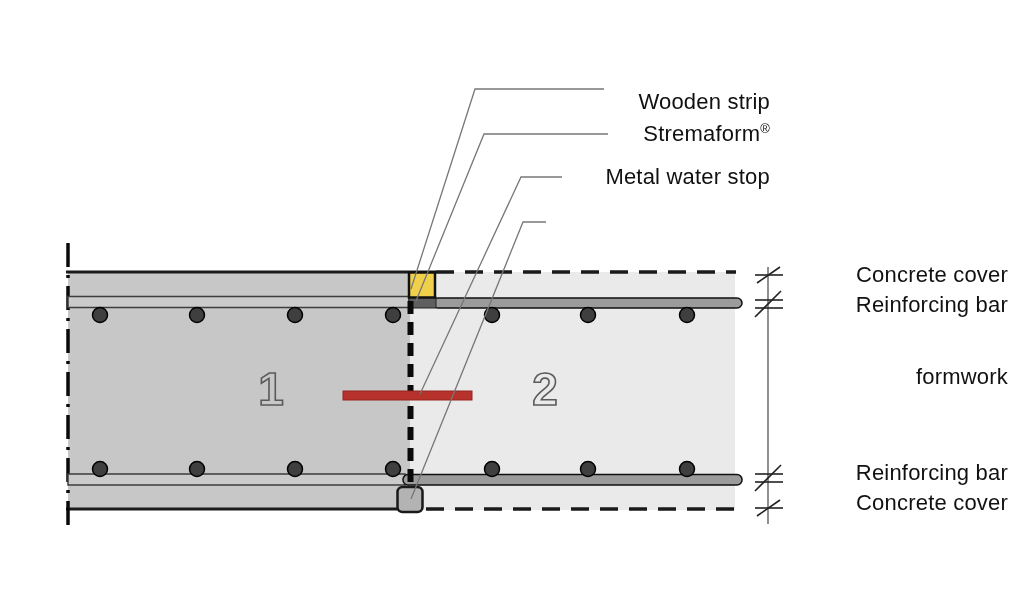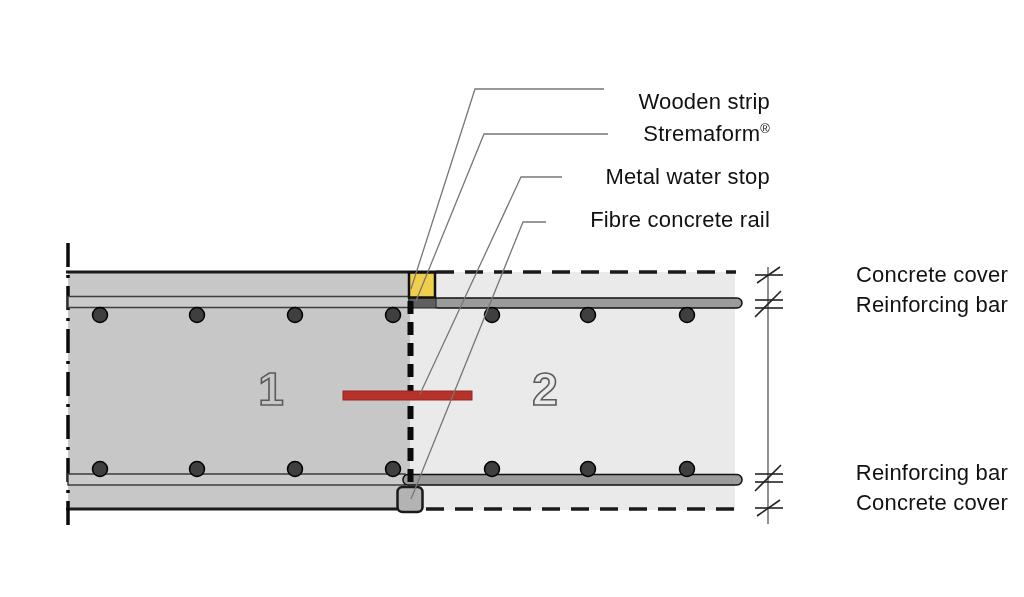--- a/index.html
+++ b/index.html
@@ -95,27 +95,27 @@
     </g>
   </svg>
 
   <div class="lbl callout" style="top:88px;">Wooden strip</div>
 
   <div class="lbl callout" style="top:163px;">Metal water stop</div>
 
   <div class="lbl callout" style="top:120px;"><span>Stremaform</span><sup>®</sup></div>
 
   <div class="lbl callout" style="top:206px;">
-    <div>Fibre concrete rail</div>
   </div>
 
   <div class="lbl rightlab" style="top:261px;">Concrete cover</div>
 
   <div class="lbl rightlab" style="top:291px;">Reinforcing bar</div>
 
   <div class="lbl rightlab" style="top:363px;">
+    <div>formwork</div>
   </div>
 
   <div class="lbl rightlab" style="top:459px;">Reinforcing bar</div>
 
   <div class="lbl rightlab" style="top:489px;">Concrete cover</div>
 
 </div>
 
 </body></html>

